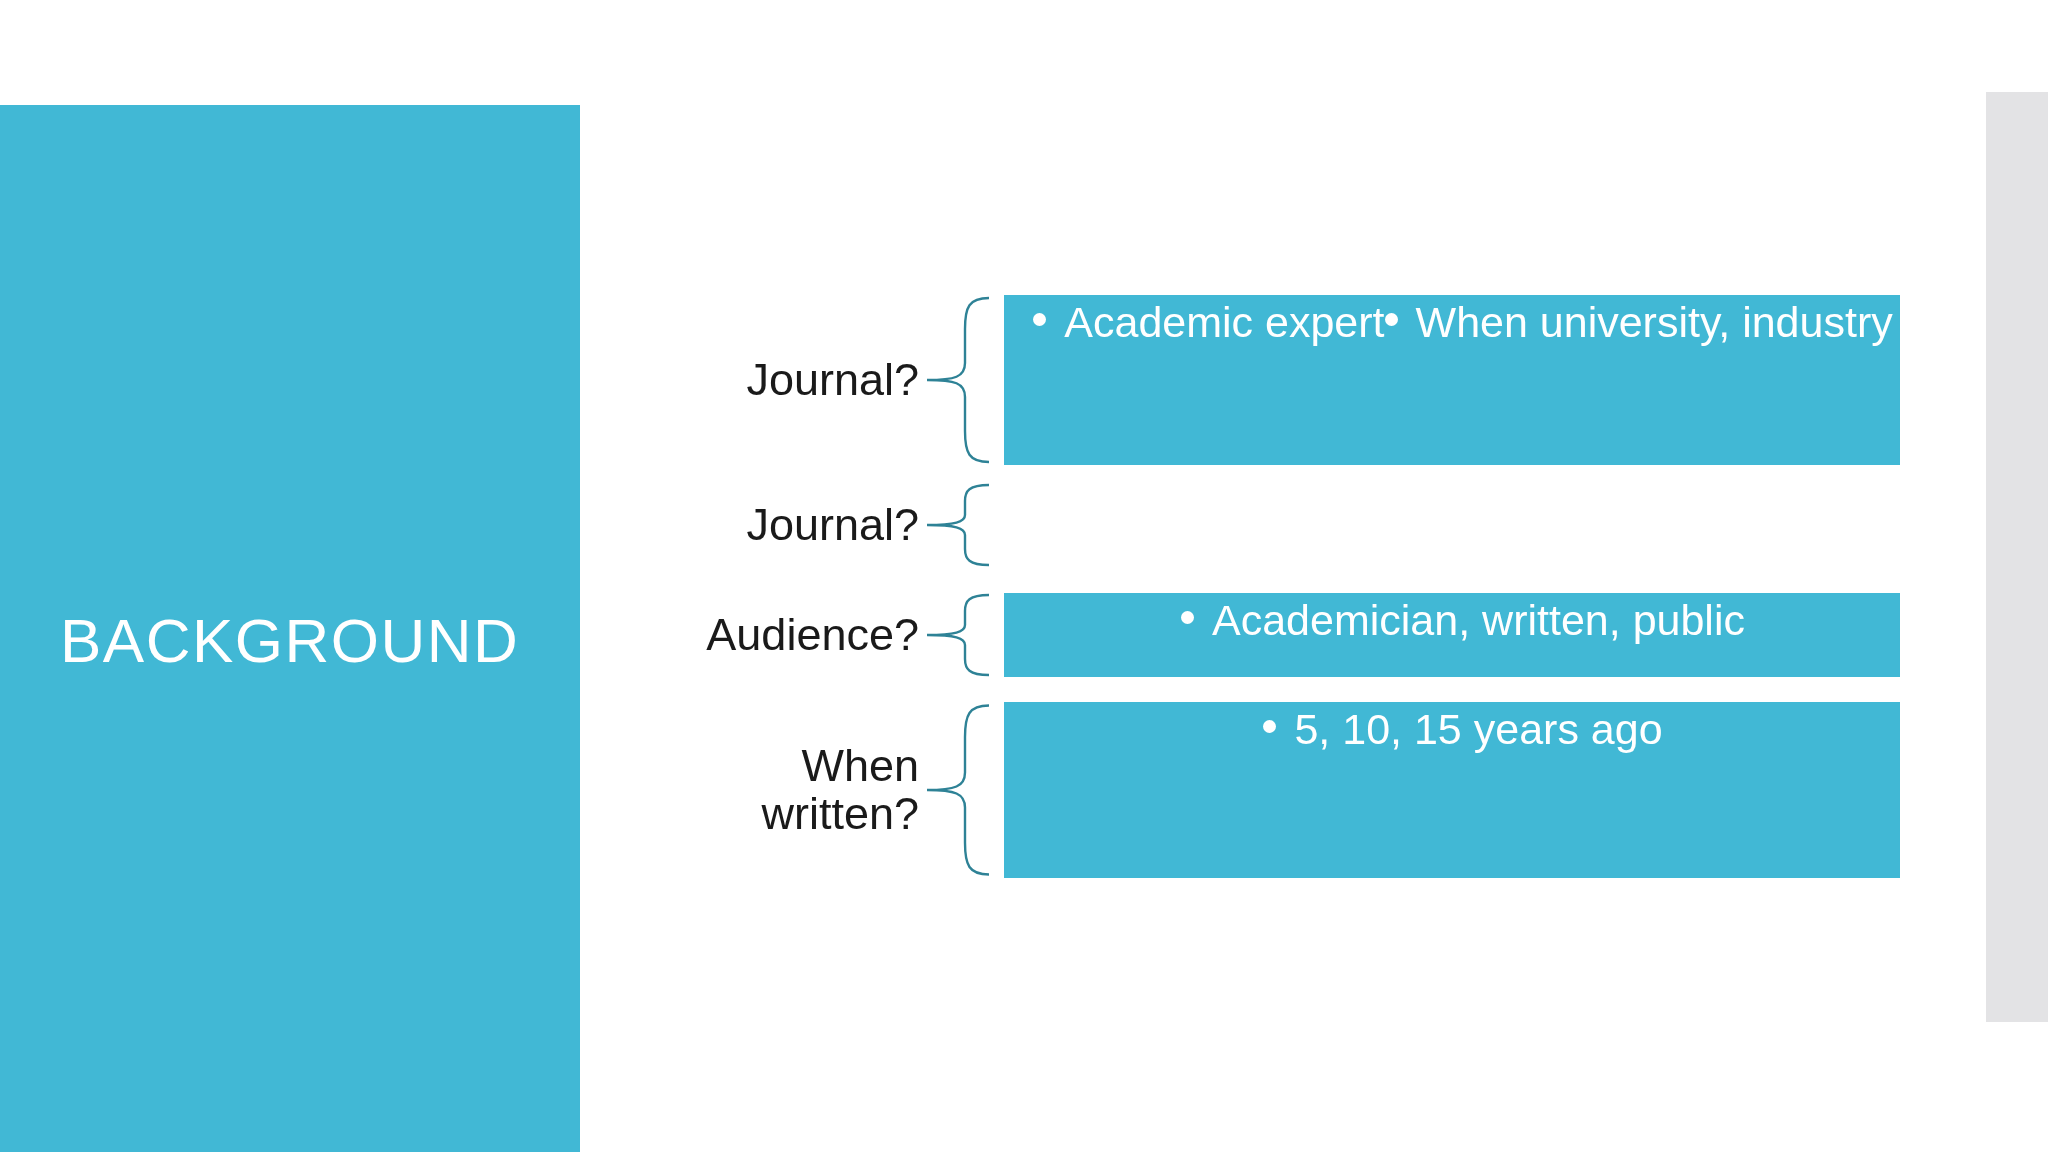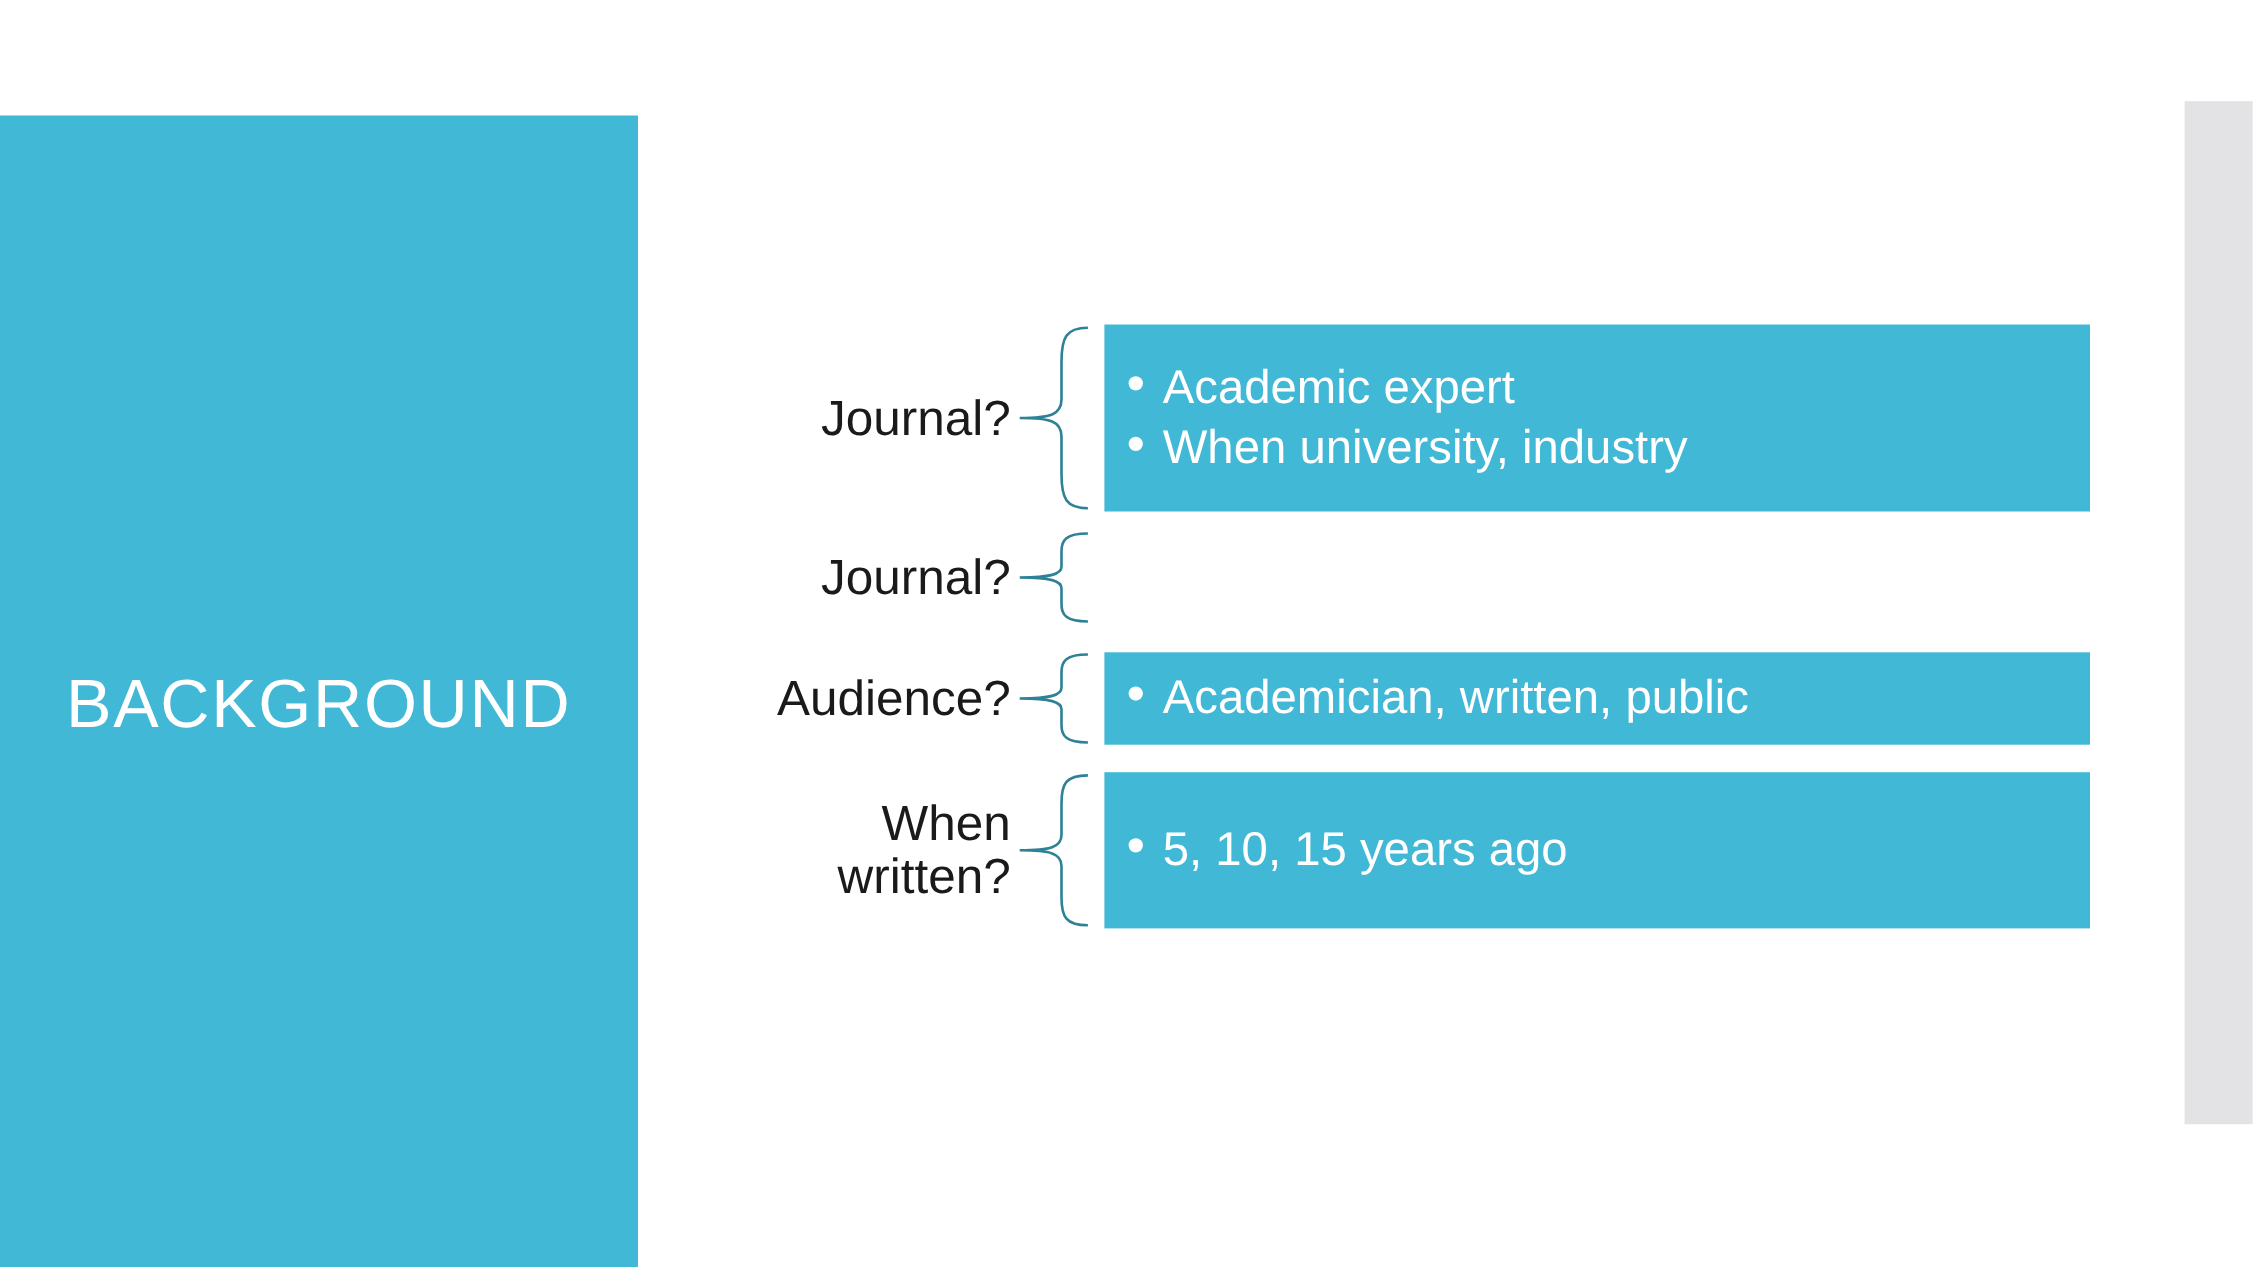--- a/index.html
+++ b/index.html
@@ -58,21 +58,21 @@
   .row {
     position: absolute;
     left: 0;
     width: 100%;
     display: flex;
     align-items: stretch;
   }
   .row-1 { top: 5px;   height: 170px; }
   .row-2 { top: 193px; height: 84px;  }
   .row-3 { top: 303px; height: 84px;  }
-  .row-4 { top: 412px; height: 142px; }
+  .row-4 { top: 412px; height: 176px; }
 
   .row-label {
     width: 365px;
     flex: 0 0 365px;
     display: flex;
     align-items: center;
     justify-content: flex-end;
     text-align: right;
     color: #1a1a1a;
     font-size: 45px;
@@ -87,21 +87,21 @@
     flex: 0 0 66px;
     width: 66px;
     display: block;
   }
   .brace svg { display: block; width: 100%; height: 100%; }
 
   .row-box {
     flex: 1 1 auto;
     background: #41b8d5;
     display: flex;
-    flex-direction: column;
+    flex-direction: row;
     justify-content: center;
     padding: 0 0 0 22px;
     box-sizing: border-box;
     margin-left: 13px;
   }
 
   .bullet-line {
     display: flex;
     align-items: baseline;
     color: #ffffff;

